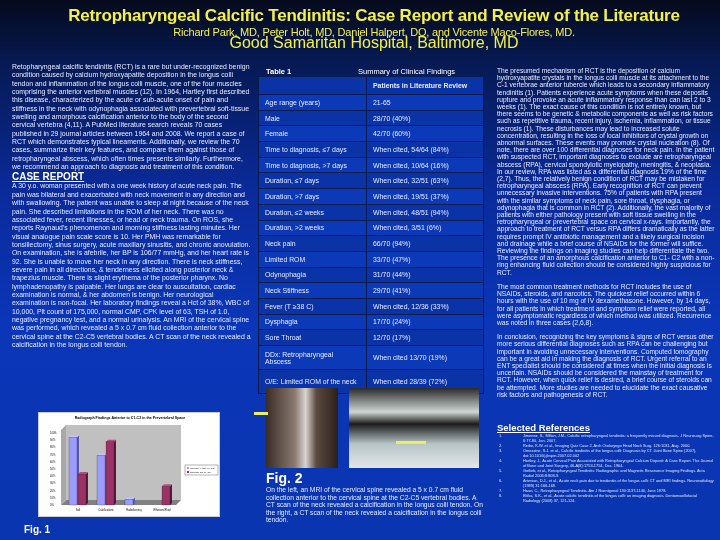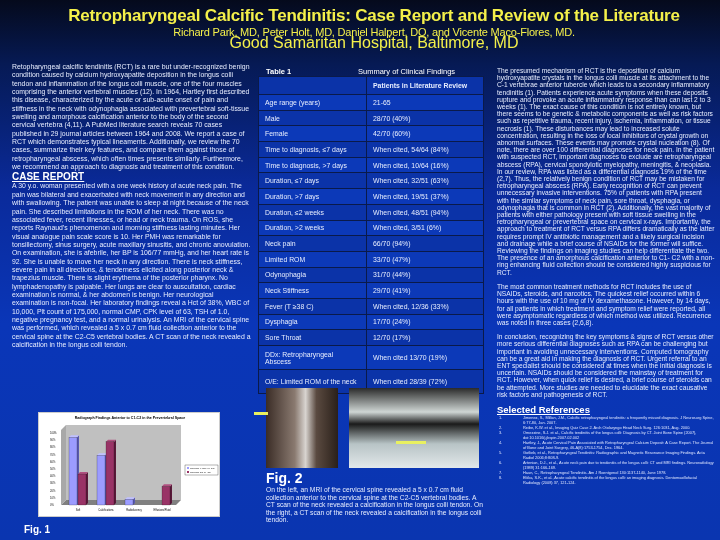--- a/index.html
+++ b/index.html
@@ -28,21 +28,21 @@
 tr.tall td{height:24px}
 #imgs{position:absolute;left:266px;top:388px;width:215px;height:80px}
 .mri{position:absolute;left:0;top:0;width:72px;height:80px;background:linear-gradient(90deg,#3a2c26,#8a7a70 40%,#d8d4d0 55%,#5a4a40 70%,#2a201a)}
 .ct{position:absolute;left:83px;top:0;width:130px;height:80px;background:linear-gradient(180deg,#2a2a2a 0%,#cfd6d4 30%,#1a1a1a 45%,#b8c4c6 70%,#e2e8ea 100%)}
 .arrow{position:absolute;height:3px;background:#e8f060}
 .fig2{position:absolute;left:266px;top:470px;width:220px}
 .fig2 .h{font-size:14px;font-weight:bold}
 .fig2 .p{font-size:6.7px;line-height:7.6px;color:#e8eeff}
 #right{position:absolute;left:497px;top:60px;width:218px}
 #right .body-txt{font-size:6.65px;line-height:7.2px;margin-top:7px}
-.refs{margin-top:6px}
+.refs{margin-top:24px}
 .refs .sec-h{font-size:9.5px}
 .ref{display:flex;font-size:3.9px;line-height:5px;color:#dfe6ff}
 .ref .num{width:26px;padding-left:2px;flex:none}
 </style>
 </head>
 <body>
 
 <div class="title t1">Retropharyngeal Calcific Tendinitis: Case Report and Review of the Literature</div>
 <div class="title t2">Richard Park, MD, Peter Holt, MD, Daniel Halpert, DO, and Vicente Maco-Flores, MD.</div>
 <div class="title t3">Good Samaritan Hospital, Baltimore, MD</div>

